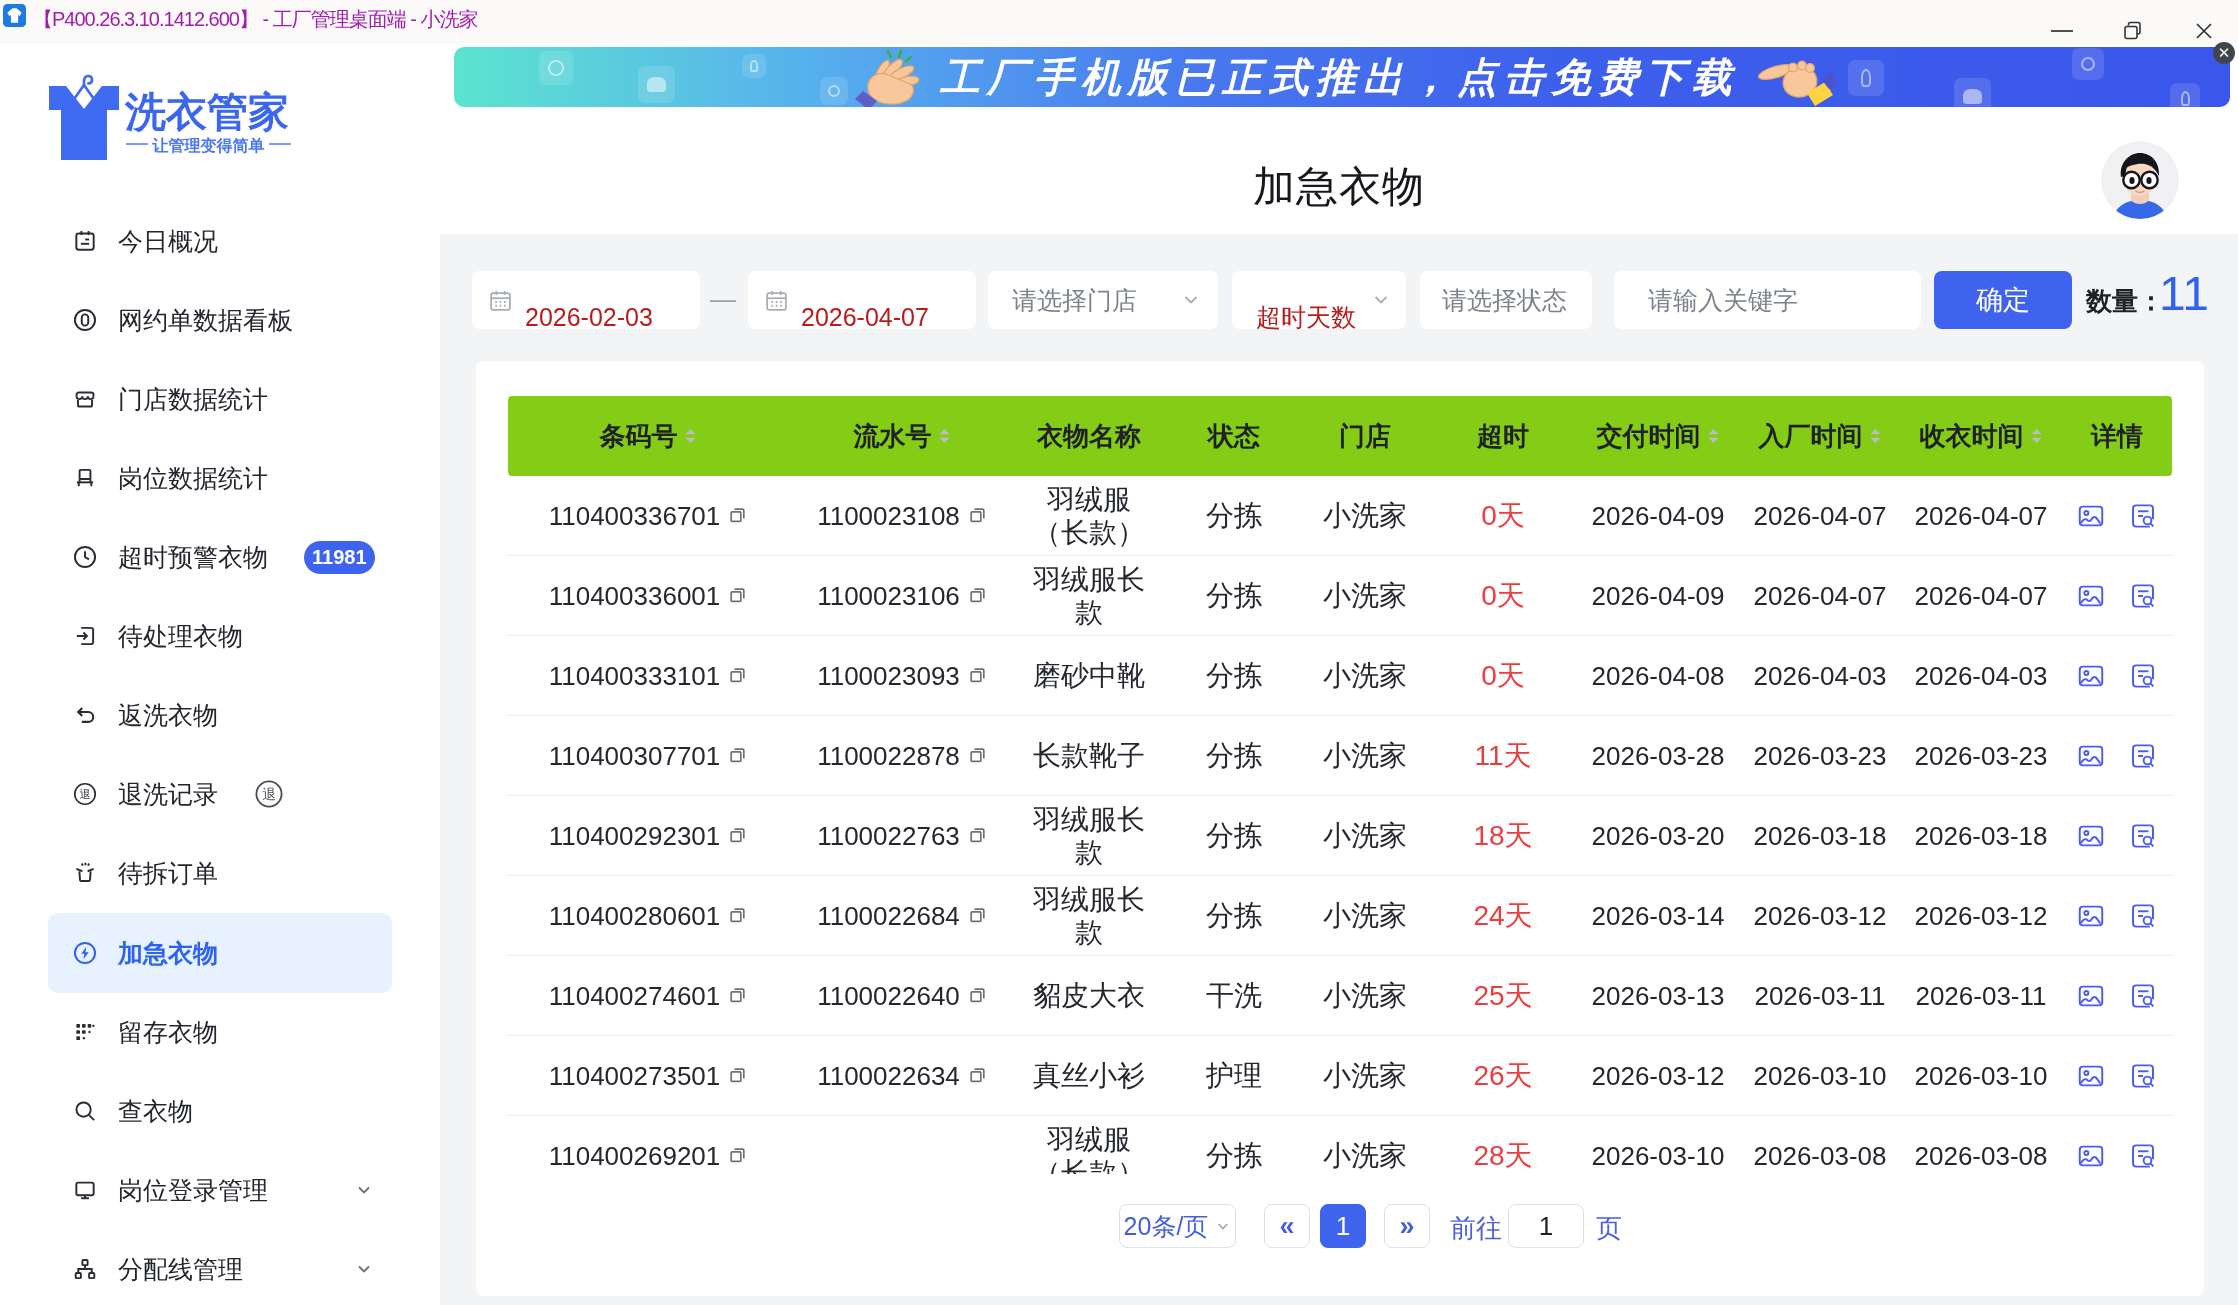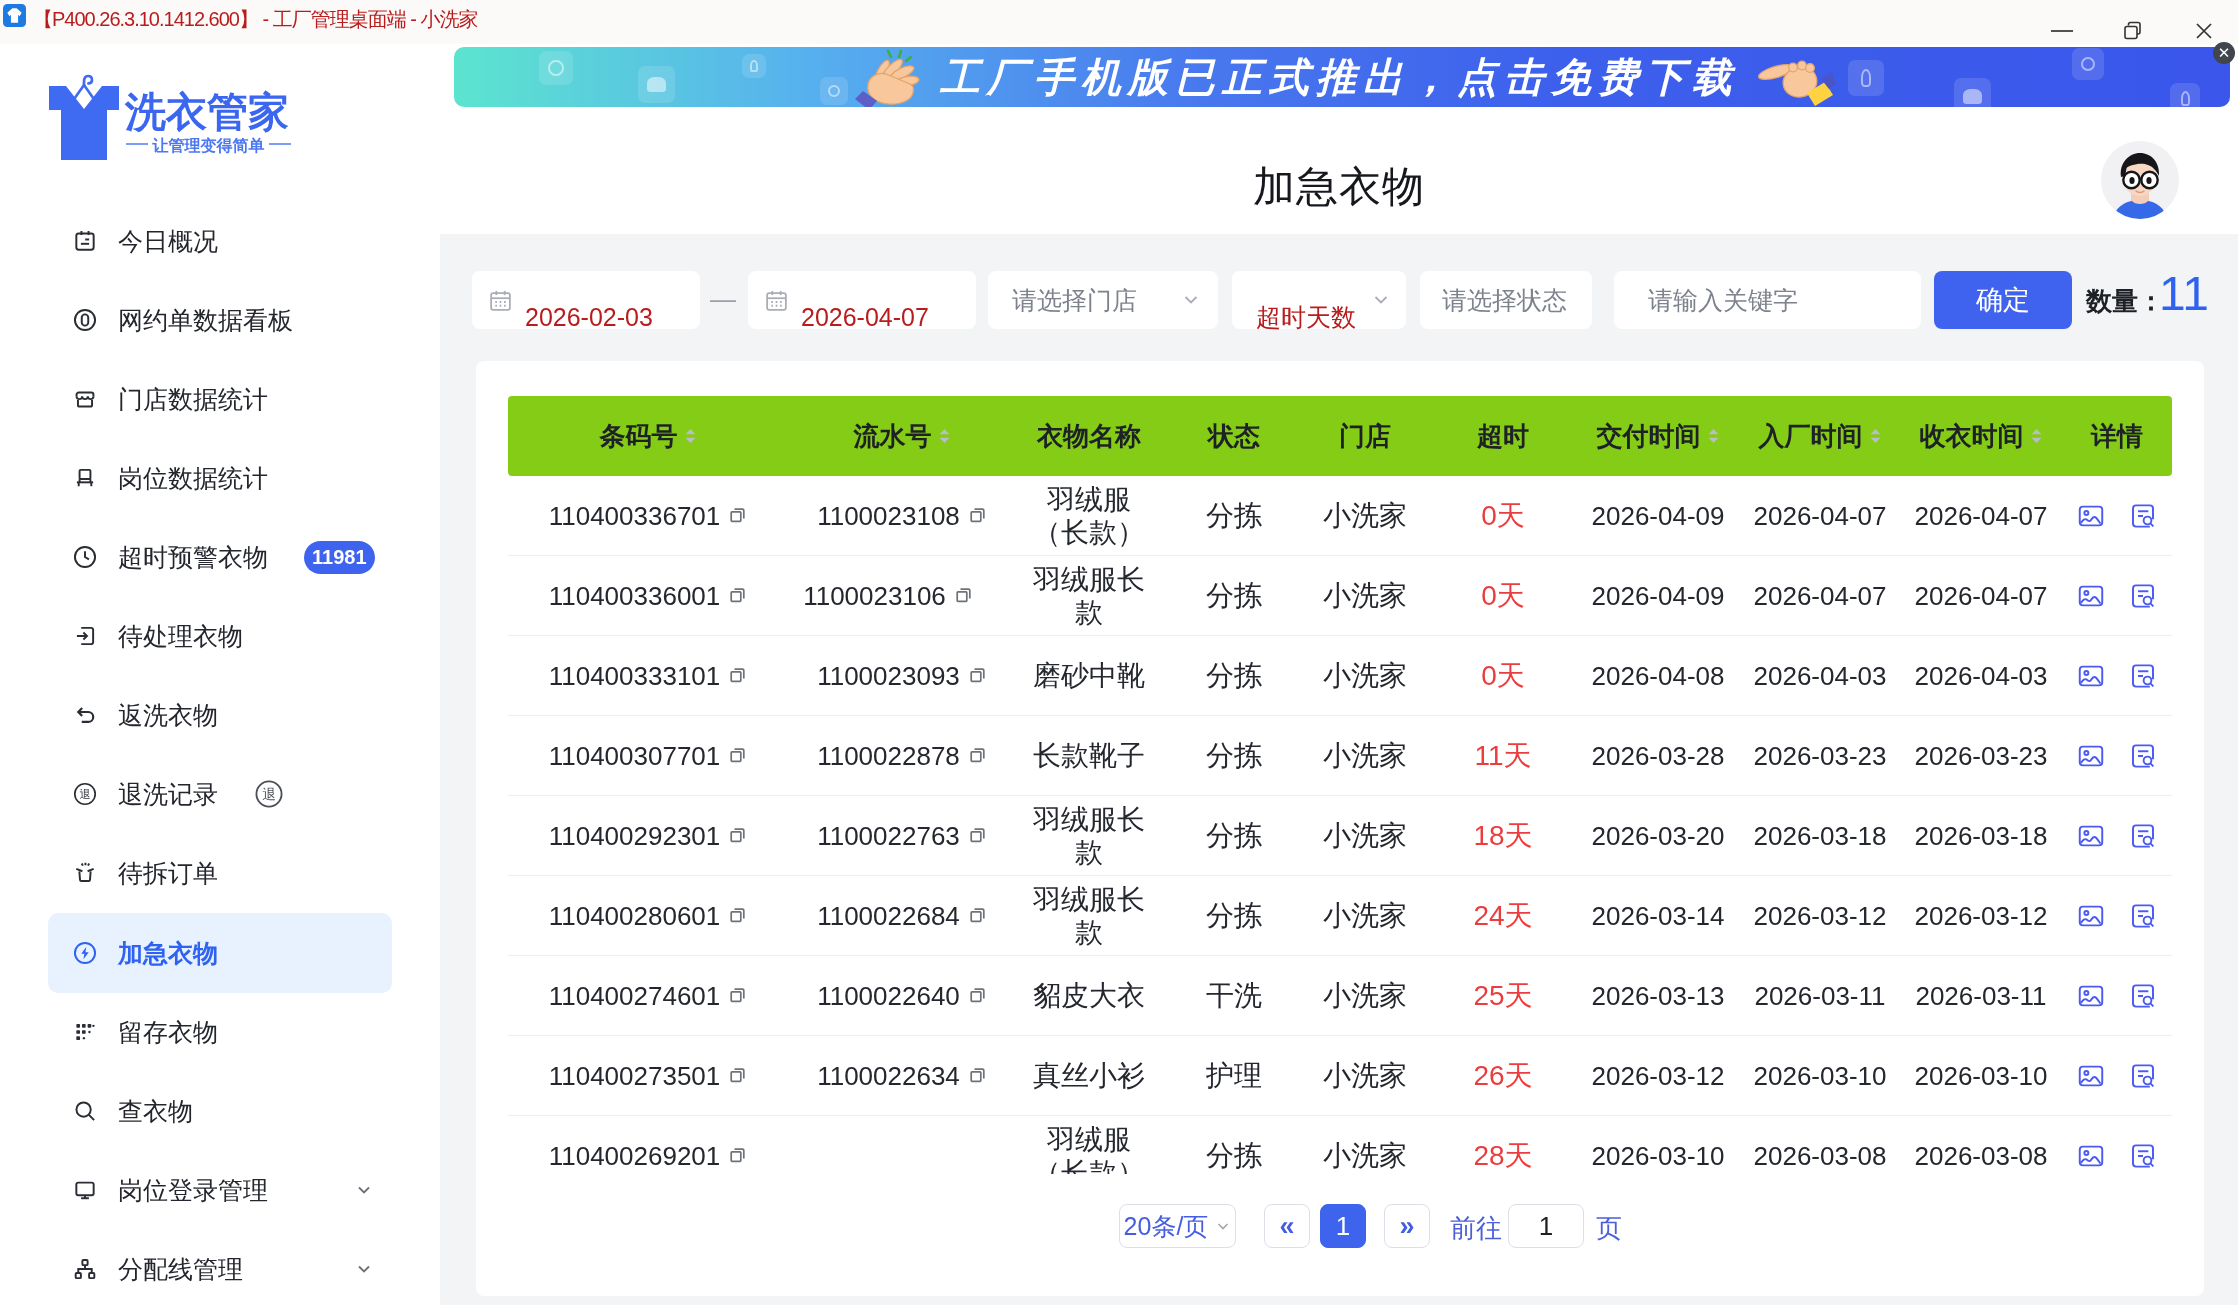--- a/index.html
+++ b/index.html
@@ -1,21 +1,21 @@
 <!DOCTYPE html>
 <html><head>
 <meta charset="utf-8">
 <style>
 * { margin:0; padding:0; box-sizing:border-box; }
 html,body { width:2238px; height:1305px; overflow:hidden; }
 body { font-family:"Liberation Sans", sans-serif; position:relative; background:#fff; }
 .abs { position:absolute; }
 
 #titlebar { left:0; top:0; width:2238px; height:44px; background:#fbfaf9; }
-#apptitle { left:33px; top:0; height:38px; line-height:38px; font-size:20px; color:#b91c1c; letter-spacing:-1px; }
+#apptitle { left:33px; top:0; height:38px; line-height:38px; font-size:20px; color:#a21caf; letter-spacing:-1px; }
 
 #sidebar { left:0; top:44px; width:440px; height:1261px; background:#fff; }
 .mi { position:absolute; left:48px; width:344px; height:80px; display:flex; align-items:center; }
 .mi .ico { width:26px; height:26px; margin-left:24px; flex:none; display:flex; align-items:center; justify-content:center; }
 .mi .txt { margin-left:20px; font-size:25px; color:#23262d; white-space:nowrap; }
 .mi.sel { background:#e8f1fe; border-radius:10px; }
 .mi.sel .txt { color:#2e62f1; font-weight:bold; }
 .badge { background:#3e63ee; color:#fff; font-size:20px; font-weight:bold; height:33px; line-height:33px; border-radius:17px; padding:0 8px; margin-left:36px; }
 .chev { margin-left:auto; margin-right:18px; }
 
@@ -452,21 +452,21 @@
             <line x1="17.9" y1="17.9" x2="20.3" y2="20.3"></line>
           </svg>
         </span>
       </div>
 </div>
 <div class="trr" style="position:absolute;left:0;top:80px;width:1664px;height:80px;border-bottom:1px solid #eceef1;">
 <div class="td num" style="left:14px;width:252px;">110400336001<svg width="18" height="18" viewBox="0 0 18 18" style="margin-left:9px;margin-top:-3px;">
           <path d="M5.5 3.2 H13.6 A1.2 1.2 0 0 1 14.8 4.4 V12.5" fill="none" stroke="#6d7178" stroke-width="1.7"></path>
           <rect x="2.2" y="5.8" width="9.6" height="9.6" rx="0.8" fill="#fff" stroke="#6d7178" stroke-width="1.7"></rect>
         </svg></div>
-<div class="td num" style="left:255px;width:250px;text-align:right;">1100023106<svg width="18" height="18" viewBox="0 0 18 18" style="margin-left:9px;margin-top:-3px;">
+<div class="td num" style="left:269px;width:250px;text-align:right;">1100023106<svg width="18" height="18" viewBox="0 0 18 18" style="margin-left:9px;margin-top:-3px;">
           <path d="M5.5 3.2 H13.6 A1.2 1.2 0 0 1 14.8 4.4 V12.5" fill="none" stroke="#6d7178" stroke-width="1.7"></path>
           <rect x="2.2" y="5.8" width="9.6" height="9.6" rx="0.8" fill="#fff" stroke="#6d7178" stroke-width="1.7"></rect>
         </svg></div>
 <div class="td" style="left:502px;width:158px;">
         <span class="name2">羽绒服长<br>款</span>
       </div>
 <div class="td" style="left:660px;width:132px;">分拣</div>
 <div class="td" style="left:792px;width:130px;">小洗家</div>
 <div class="td" style="left:922px;width:146px;">
         <span class="red">0天</span>

